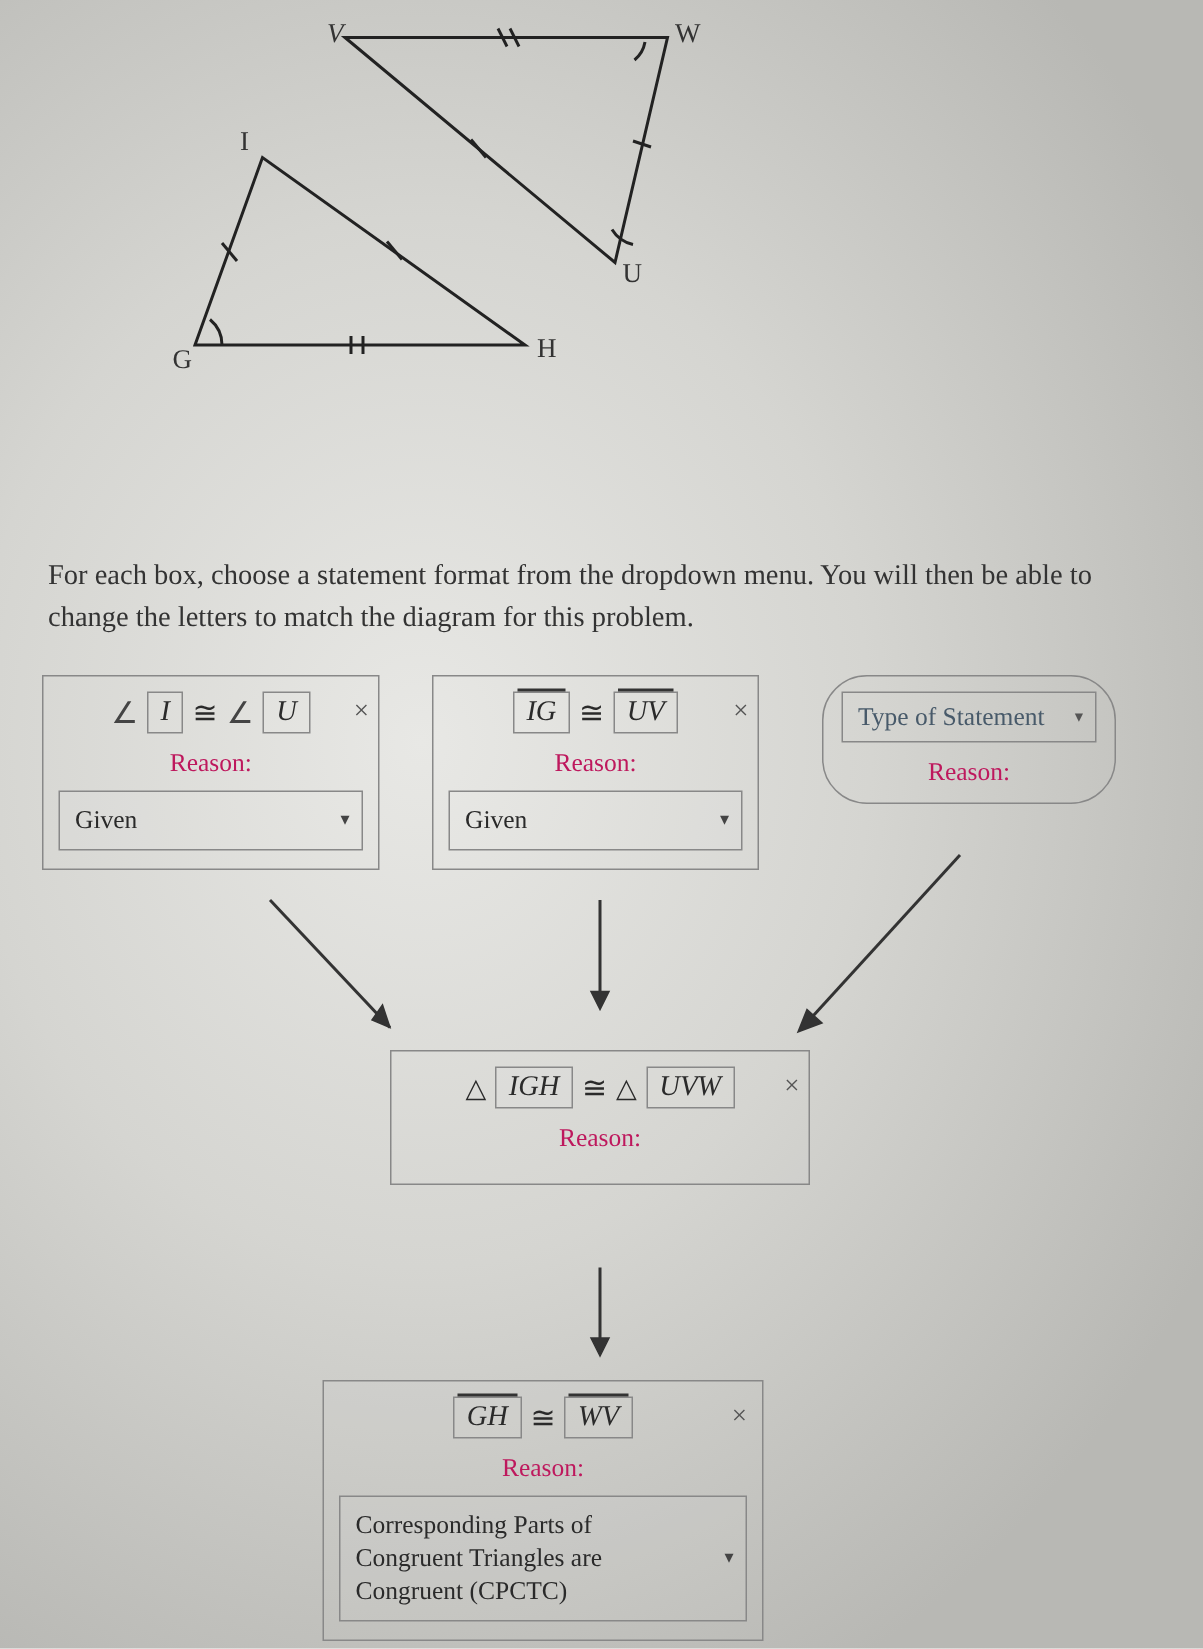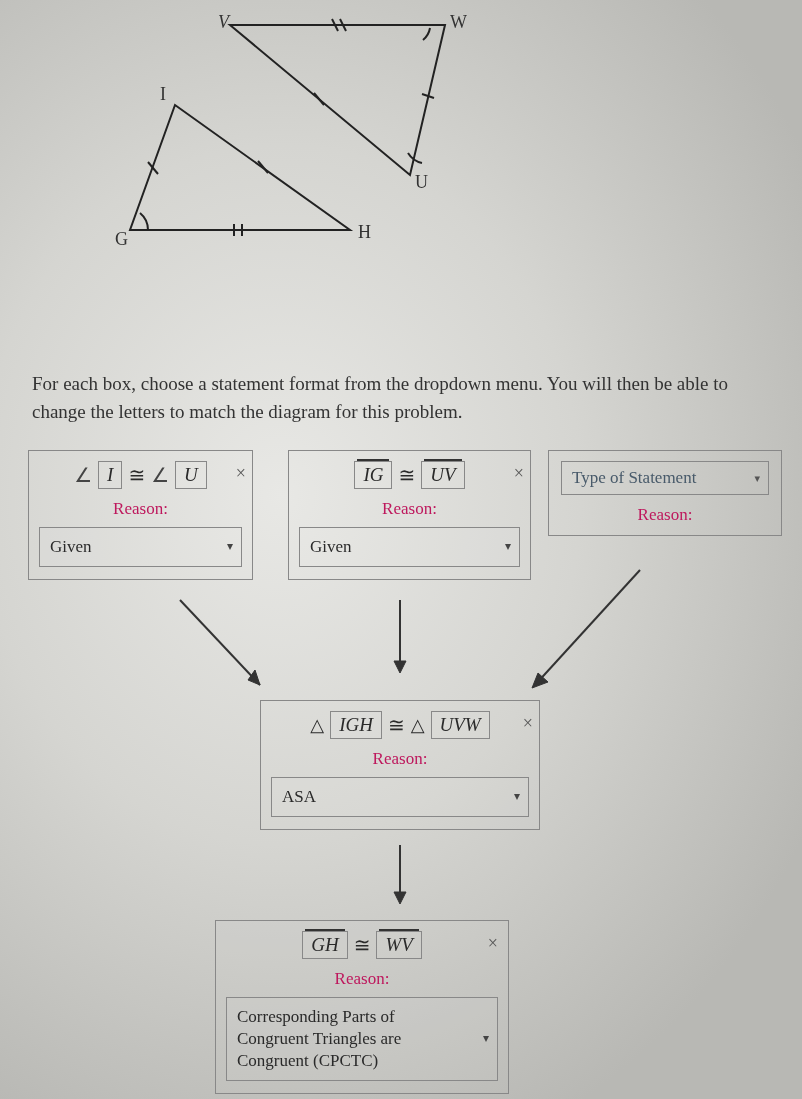--- a/index.html
+++ b/index.html
@@ -178,32 +178,32 @@
     <span class="letter-box">I</span>
     <span class="cong">≅</span>
     <span class="angle-sym">∠</span>
     <span class="letter-box">U</span>
     <span class="close-x" style="right:-4px; top:2px;">×</span>
   </div>
   <div class="reason-label">Reason:</div>
   <div class="dropdown">Given</div>
 </div>
 
-<div class="proof-box" style="top:450px; left:288px; width:243px;">
+<div class="proof-box" style="top:450px; left:288px; width:218px;">
   <div class="statement-row">
     <span class="letter-box overline">IG</span>
     <span class="cong">≅</span>
     <span class="letter-box overline">UV</span>
     <span class="close-x" style="right:-4px; top:2px;">×</span>
   </div>
   <div class="reason-label">Reason:</div>
   <div class="dropdown">Given</div>
 </div>
 
-<div class="type-statement" style="top:450px; left:548px; width:234px;">
+<div class="type-statement" style="top:450px; left:548px; width:196px;border-radius:30px;">
   <div class="ts-btn">Type of Statement</div>
   <div class="reason-label" style="margin-bottom:0;">Reason:</div>
 </div>
 
 <svg class="arrow" style="top:590px; left:170px;" width="110" height="115">
   <line x1="10" y1="10" x2="90" y2="95" stroke="#333" stroke-width="2"></line>
   <polygon points="90,95 78,90 85,80"></polygon>
 </svg>
 <svg class="arrow" style="top:595px; left:385px;" width="30" height="85">
   <line x1="15" y1="5" x2="15" y2="72" stroke="#333" stroke-width="2"></line>
@@ -217,21 +217,20 @@
 <div class="proof-box" style="top:700px; left:260px; width:280px;">
   <div class="statement-row">
     <span class="tri">△</span>
     <span class="letter-box">IGH</span>
     <span class="cong">≅</span>
     <span class="tri">△</span>
     <span class="letter-box">UVW</span>
     <span class="close-x" style="right:-4px; top:2px;">×</span>
   </div>
   <div class="reason-label">Reason:</div>
-  <div class="dropdown">ASA</div>
 </div>
 
 <svg class="arrow" style="top:840px; left:385px;" width="30" height="70">
   <line x1="15" y1="5" x2="15" y2="58" stroke="#333" stroke-width="2"></line>
   <polygon points="15,64 9,52 21,52"></polygon>
 </svg>
 
 <div class="proof-box" style="top:920px; left:215px; width:294px;">
   <div class="statement-row">
     <span class="letter-box overline">GH</span>

